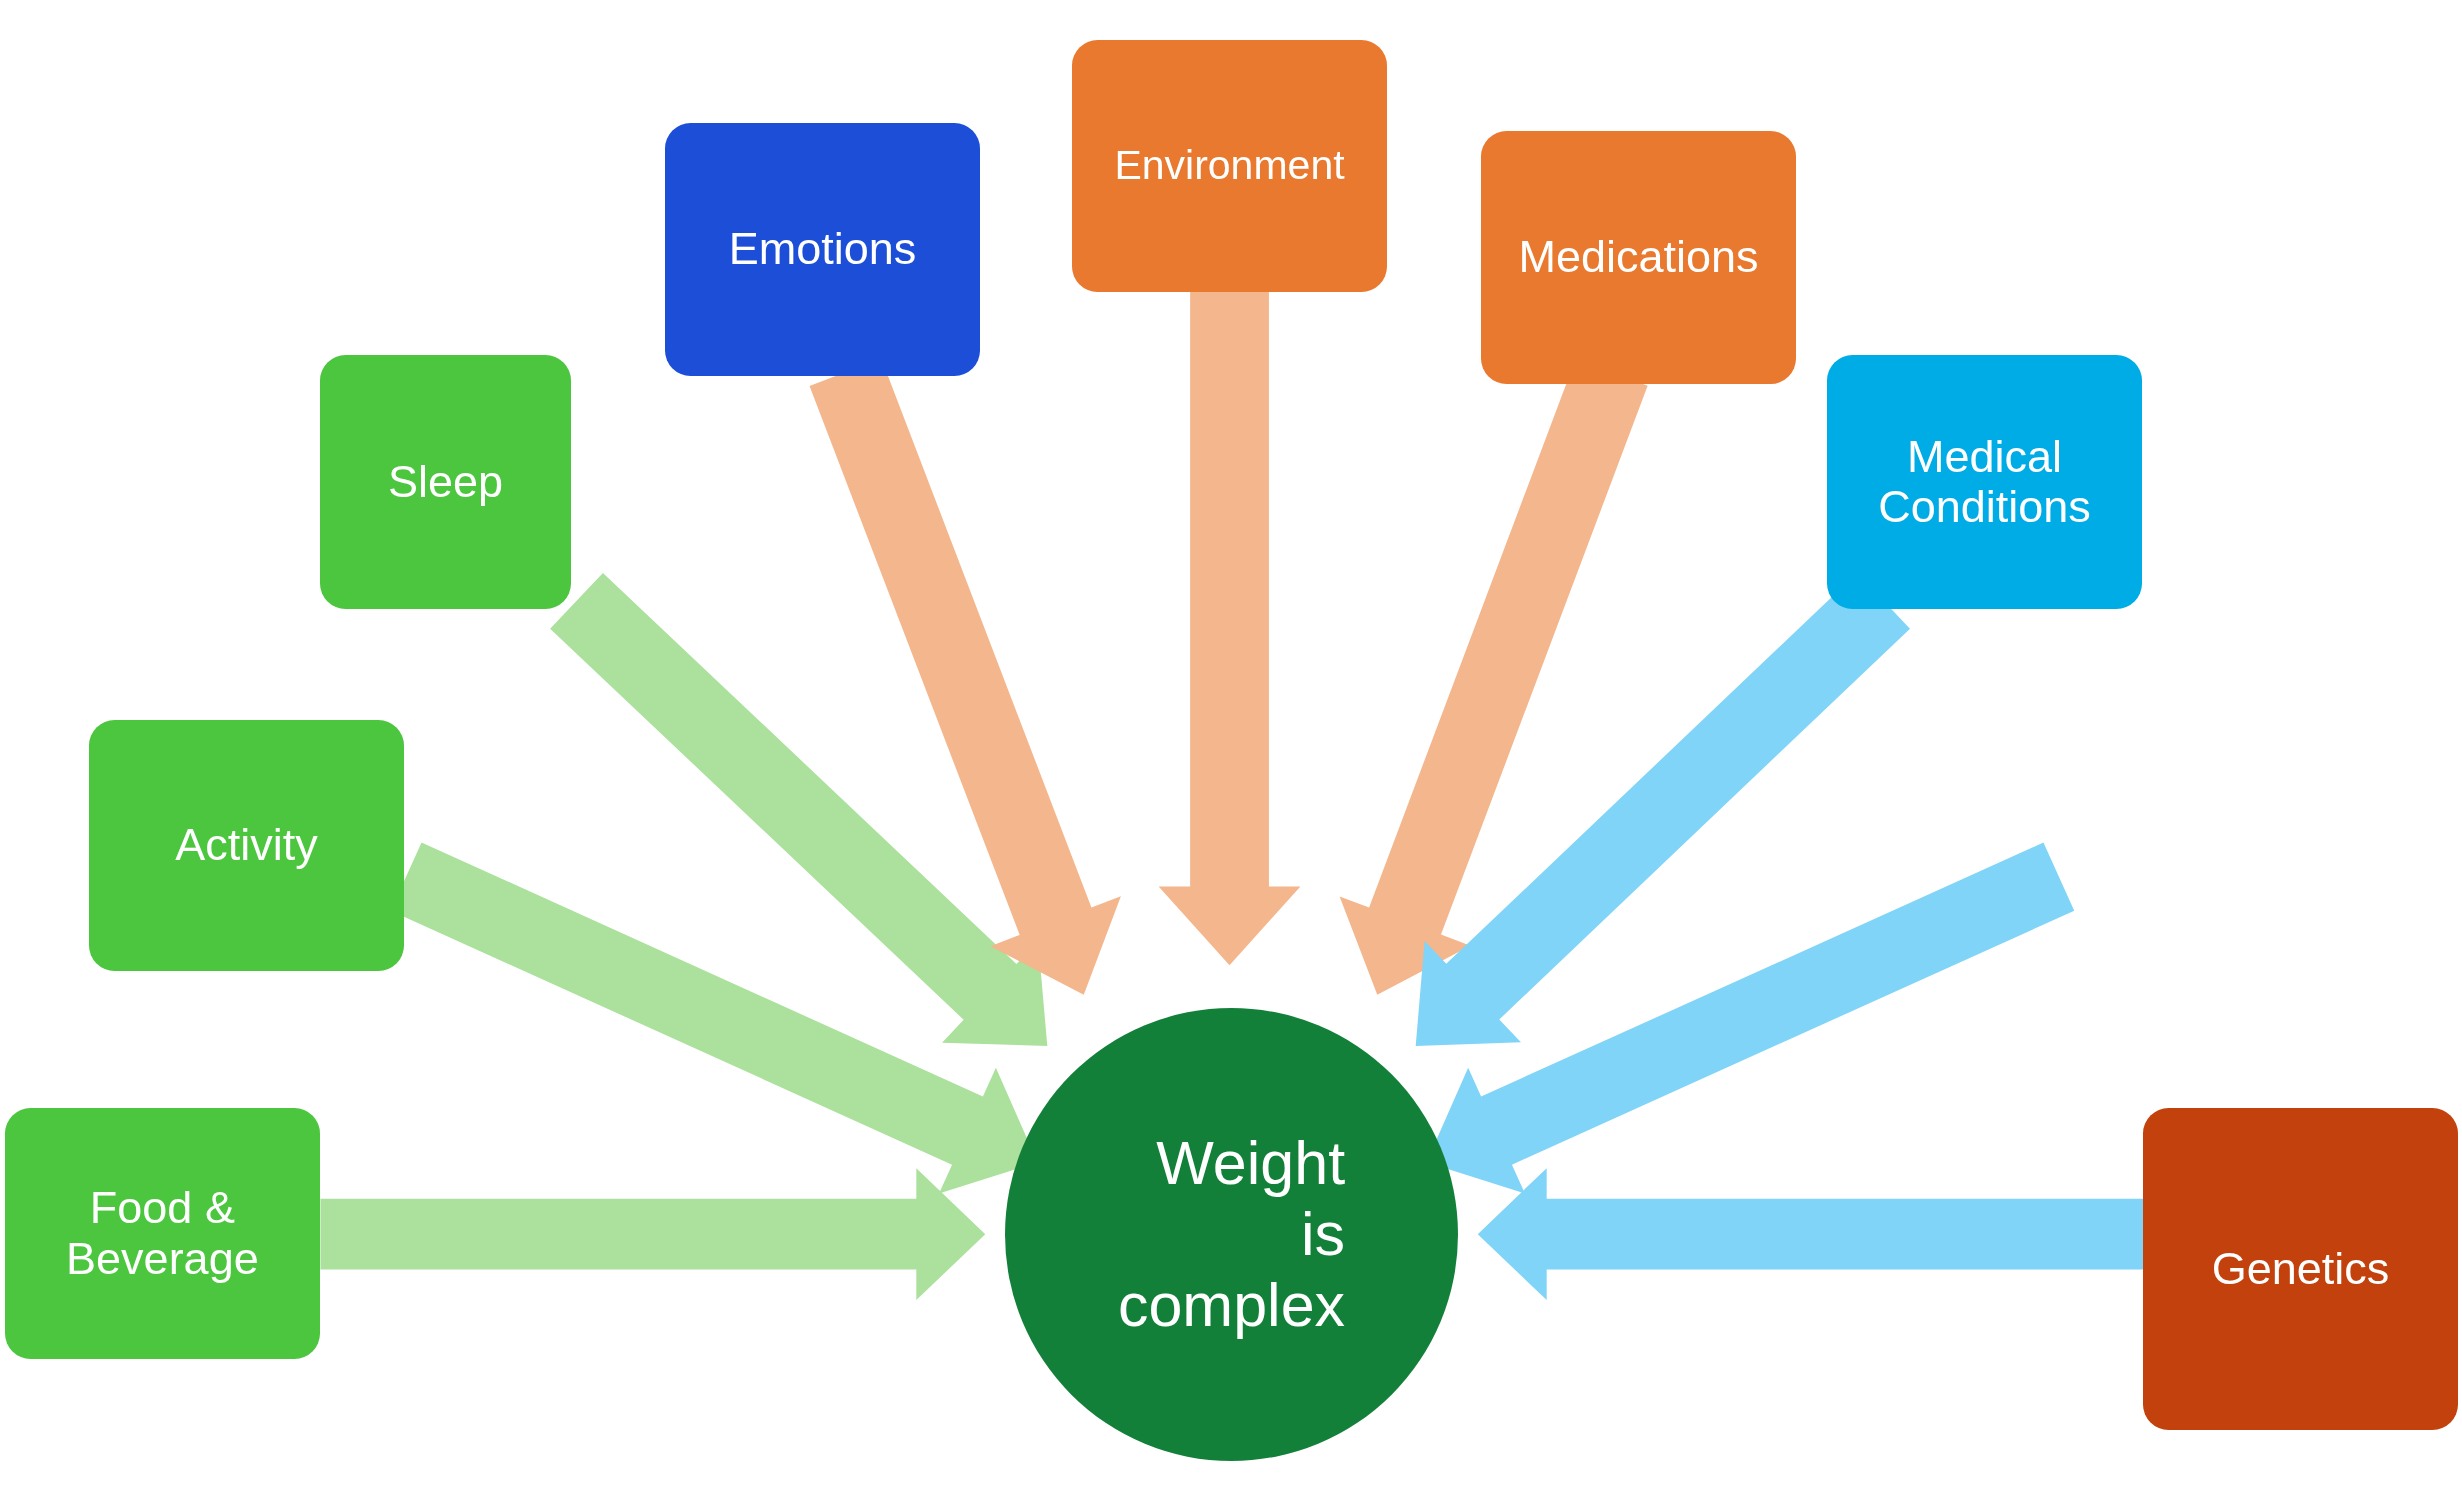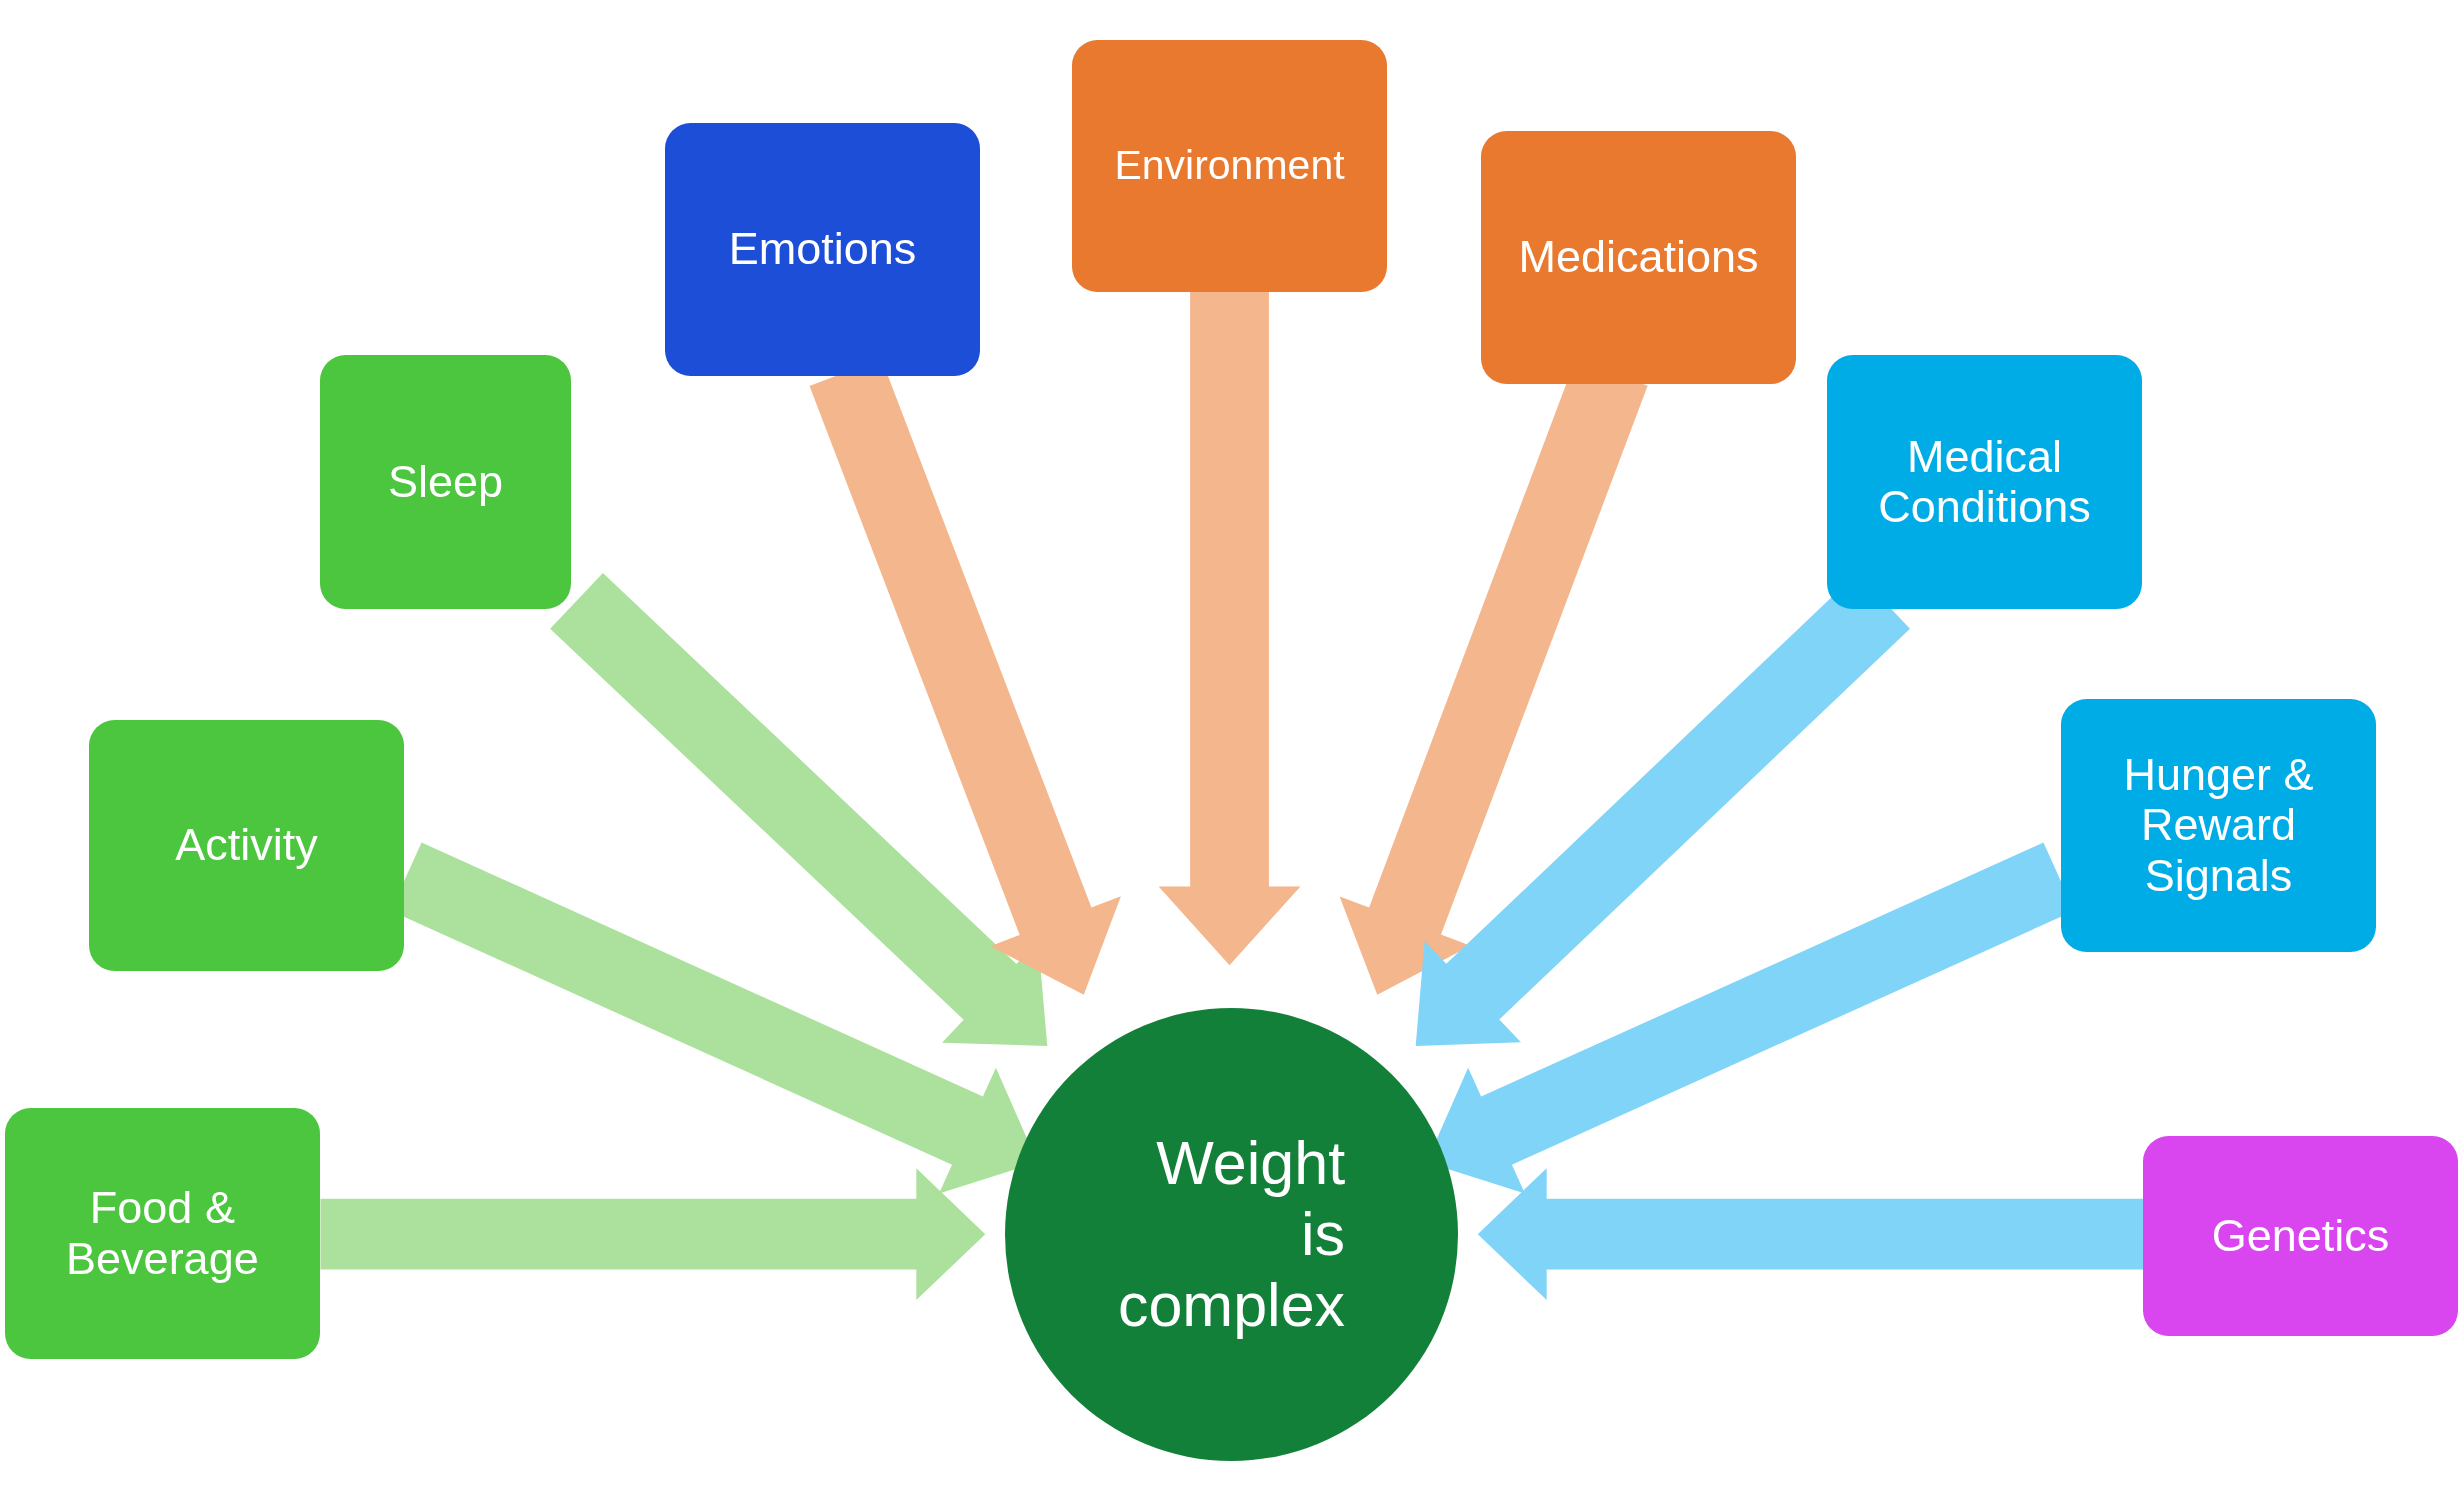--- a/index.html
+++ b/index.html
@@ -70,24 +70,21 @@
   <div id="node-layer" style="position:absolute;left:0;top:0;width:2463px;height:1504px;">
       <div class="node-box" style="left: 4.9px; top: 1108px; width: 315px; height: 251px; background: rgb(76, 198, 63); font-size: 45px;">Food &amp;
 Beverage</div>
       <div class="node-box" style="left: 89px; top: 720px; width: 315px; height: 251px; background: rgb(76, 198, 63); font-size: 45px;">Activity</div>
       <div class="node-box" style="left: 320px; top: 355px; width: 251px; height: 254px; background: rgb(76, 198, 63); font-size: 45px;">Sleep</div>
       <div class="node-box" style="left: 665px; top: 123px; width: 315px; height: 253px; background: #1d4ed8; font-size: 45px;">Emotions</div>
       <div class="node-box" style="left: 1072px; top: 40px; width: 315px; height: 252px; background: rgb(232, 121, 46); font-size: 41px;">Environment</div>
       <div class="node-box" style="left: 1481px; top: 131px; width: 315px; height: 253px; background: rgb(232, 121, 46); font-size: 45px; text-align: center;">Medications</div>
       <div class="node-box" style="left: 1827px; top: 355px; width: 315px; height: 254px; background: rgb(0, 172, 229); font-size: 45px;">Medical
 Conditions</div>
-      <div class="node-box" style="left: 2061px; top: 699px; width: 315px; height: 253px; background: rgb(0, 172, 229); font-size: 45px;">Hunger &amp;
-Reward
-Signals</div>
-      <div class="node-box" style="left: 2143px; top: 1136px; width: 315px; height: 200px; background: #d946ef; font-size: 45px;">Genetics</div>
+      <div class="node-box" style="left: 2143px; top: 1108px; width: 315px; height: 322px; background: #c2410c; font-size: 45px;">Genetics</div>
     </div>
 
   <div class="center-node" id="center-node" style="left: 1005px; top: 1008px; width: 453px; height: 453px; background: rgb(19, 128, 58);">Weight
 is
 complex</div>
 
 </div>
 
 
 </body></html>

